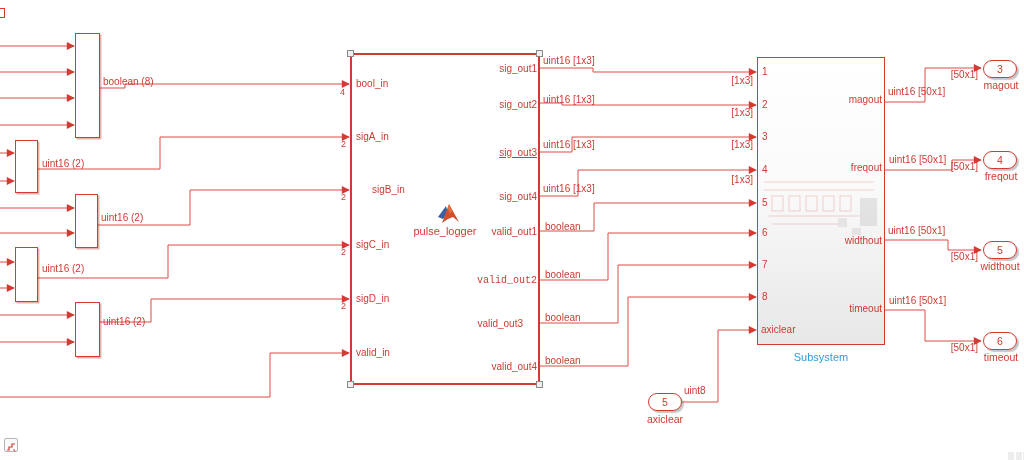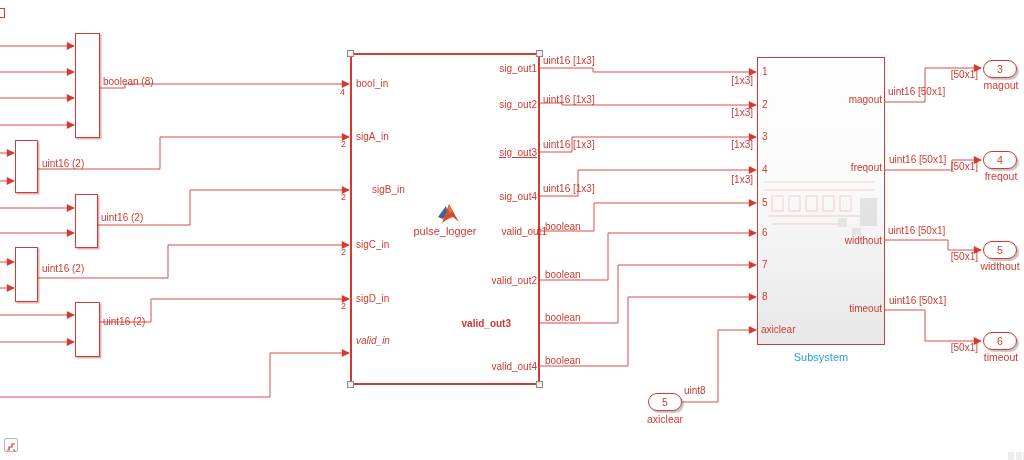--- a/index.html
+++ b/index.html
@@ -94,35 +94,35 @@
     <polygon points="12,2 15,9 13,12 11,7" fill="#e8703f"></polygon>
   </svg>
 </div>
 <span class="lbl c" style="left:350px;top:226px;width:190px;font-size:11px;line-height:11px;">pulse_logger</span>
 
 <span class="lbl" style="left:356px;top:79px;">bool_in</span>
 <span class="lbl" style="left:356px;top:132px;">sigA_in</span>
 <span class="lbl" style="left:372px;top:185px;">sigB_in</span>
 <span class="lbl" style="left:356px;top:240px;">sigC_in</span>
 <span class="lbl" style="left:356px;top:294px;">sigD_in</span>
-<span class="lbl" style="left:356px;top:336px;font-style:italic;">valid_in</span>
+<span class="lbl" style="left:356px;top:348px;">valid_in</span>
 
 <span class="lbl sm" style="left:340px;top:88px;">4</span>
 <span class="lbl sm" style="left:341px;top:140px;">2</span>
 <span class="lbl sm" style="left:341px;top:193px;">2</span>
 <span class="lbl sm" style="left:341px;top:248px;">2</span>
 <span class="lbl sm" style="left:341px;top:302px;">2</span>
 
 <span class="lbl r" style="left:450px;top:64px;width:87px;">sig_out1</span>
 <span class="lbl r" style="left:450px;top:100px;width:87px;text-align:right;">sig_out2</span>
 <span class="lbl r" style="left:450px;top:148px;width:87px;text-decoration:underline;">sig_out3</span>
 <span class="lbl r" style="left:450px;top:192px;width:87px;">sig_out4</span>
-<span class="lbl r" style="left:460px;top:227px;width:87px;">valid_out1</span>
-<span class="lbl r" style="left:450px;top:276px;width:87px;">valid_out2</span>
-<span class="lbl r" style="left:424px;top:319px;width:87px;font-weight:bold;">valid_out3</span>
+<span class="lbl r" style="left:450px;top:227px;width:87px;">valid_out1</span>
+<span class="lbl r" style="left:450px;top:276px;width:87px;font-family:Liberation Mono, monospace;">valid_out2</span>
+<span class="lbl r" style="left:436px;top:319px;width:87px;">valid_out3</span>
 <span class="lbl r" style="left:450px;top:362px;width:87px;">valid_out4</span>
 
 <span class="lbl" style="left:543px;top:56px;">uint16 [1x3]</span>
 <span class="lbl" style="left:543px;top:95px;">uint16 [1x3]</span>
 <span class="lbl" style="left:543px;top:140px;">uint16 [1x3]</span>
 <span class="lbl" style="left:543px;top:184px;">uint16 [1x3]</span>
 <span class="lbl" style="left:545px;top:222px;">boolean</span>
 <span class="lbl" style="left:545px;top:270px;">boolean</span>
 <span class="lbl" style="left:545px;top:313px;">boolean</span>
 <span class="lbl" style="left:545px;top:356px;">boolean</span>

